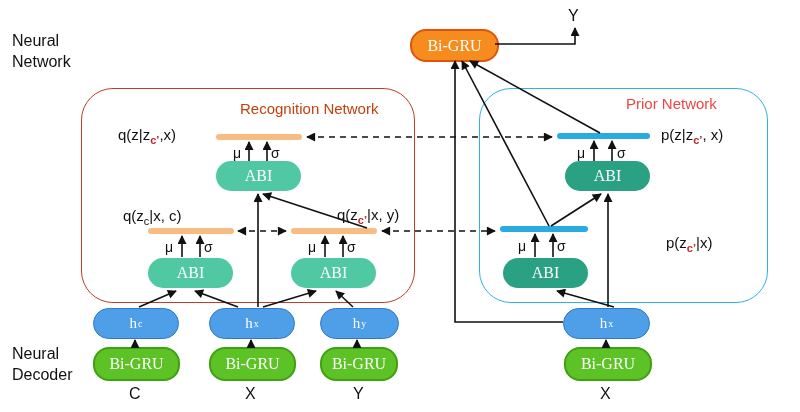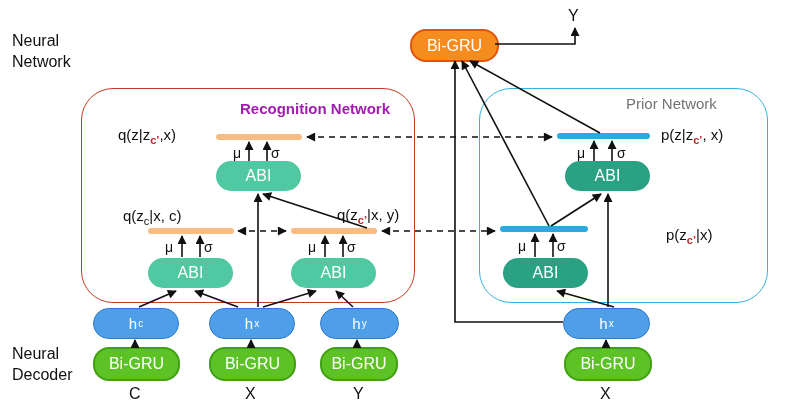--- a/index.html
+++ b/index.html
@@ -7,25 +7,25 @@
     position:relative;width:800px;height:412px;background:#ffffff;overflow:hidden;
     font-family:"Liberation Sans", sans-serif;color:#111;
   }
   
   .section-label{position:absolute;font-size:16px;line-height:21px;color:#111;}
   
   .net-box{position:absolute;border-radius:32px;background:transparent;}
   .recog-box{border:1.7px solid #c23b22;}
   .prior-box{border:1.7px solid #33b1e4;}
   .net-title{position:absolute;font-size:15px;font-weight:400;}
-  .recog-title{color:#a21caf;font-weight:bold;}
-  .prior-title{color:#737373;}
+  .recog-title{color:#c2410c;}
+  .prior-title{color:#ef4444;}
   
   .node{position:absolute;display:flex;align-items:center;justify-content:center;
-        color:#fff;border-radius:16px;font-size:15px;}
+        color:#fff;border-radius:16px;font-size:15px;font-family:Liberation Serif, serif;}
   .decoder-gru{background:#f68b1e;border:2px solid #e0540a;font-size:16px;}
   .encoder-gru{background:#5cc226;border:2px solid #3fa012;font-size:16px;}
   .hidden{background:#4f9fe8;border:1.5px solid #2e79cc;}
   .hidden sup{font-size:10px;margin-left:1px;}
   .abi-recog{background:#50c8a2;font-size:16px;}
   .abi-prior{background:#2ba183;font-size:16px;}
   
   .bar{position:absolute;height:6px;border-radius:3px;}
   .bar-recog{background:#f8bb82;}
   .bar-prior{background:#29abe2;}
@@ -77,21 +77,21 @@
   <div class="sym layer3" style="left:308px;top:239px;">μ</div>
   <div class="sym layer3" style="left:347px;top:239px;">σ</div>
   <div class="node abi-recog layer2" style="left:291px;top:258px;width:85px;height:30px;">ABI</div>
 
   <div class="formula layer3" style="left:661px;top:126px;"><span>p(z|z</span><span class="sub red">c’</span><span>, x)</span></div>
   <div class="bar bar-prior layer2" style="left:557px;top:133px;width:93px;"></div>
   <div class="sym layer3" style="left:577px;top:145px;">μ</div>
   <div class="sym layer3" style="left:617px;top:145px;">σ</div>
   <div class="node abi-prior layer2" style="left:565px;top:161px;width:85px;height:30px;">ABI</div>
 
-  <div class="formula layer3" style="left:666px;top:226px;"><span>p(z</span><span class="sub red">c’</span><span>|x)</span></div>
+  <div class="formula layer3" style="left:666px;top:234px;"><span>p(z</span><span class="sub red">c’</span><span>|x)</span></div>
   <div class="bar bar-prior layer2" style="left:500px;top:226px;width:88px;"></div>
   <div class="sym layer3" style="left:518px;top:238px;">μ</div>
   <div class="sym layer3" style="left:557px;top:238px;">σ</div>
   <div class="node abi-prior layer2" style="left:503px;top:258px;width:85px;height:30px;">ABI</div>
 
   <div class="node hidden layer2" style="left:93px;top:308px;width:84px;height:29px;">
       <span>h</span>
       <sup>c</sup>
     </div>
   <div class="node encoder-gru layer2" style="left:93px;top:347px;width:83px;height:30px;">Bi-GRU</div>

